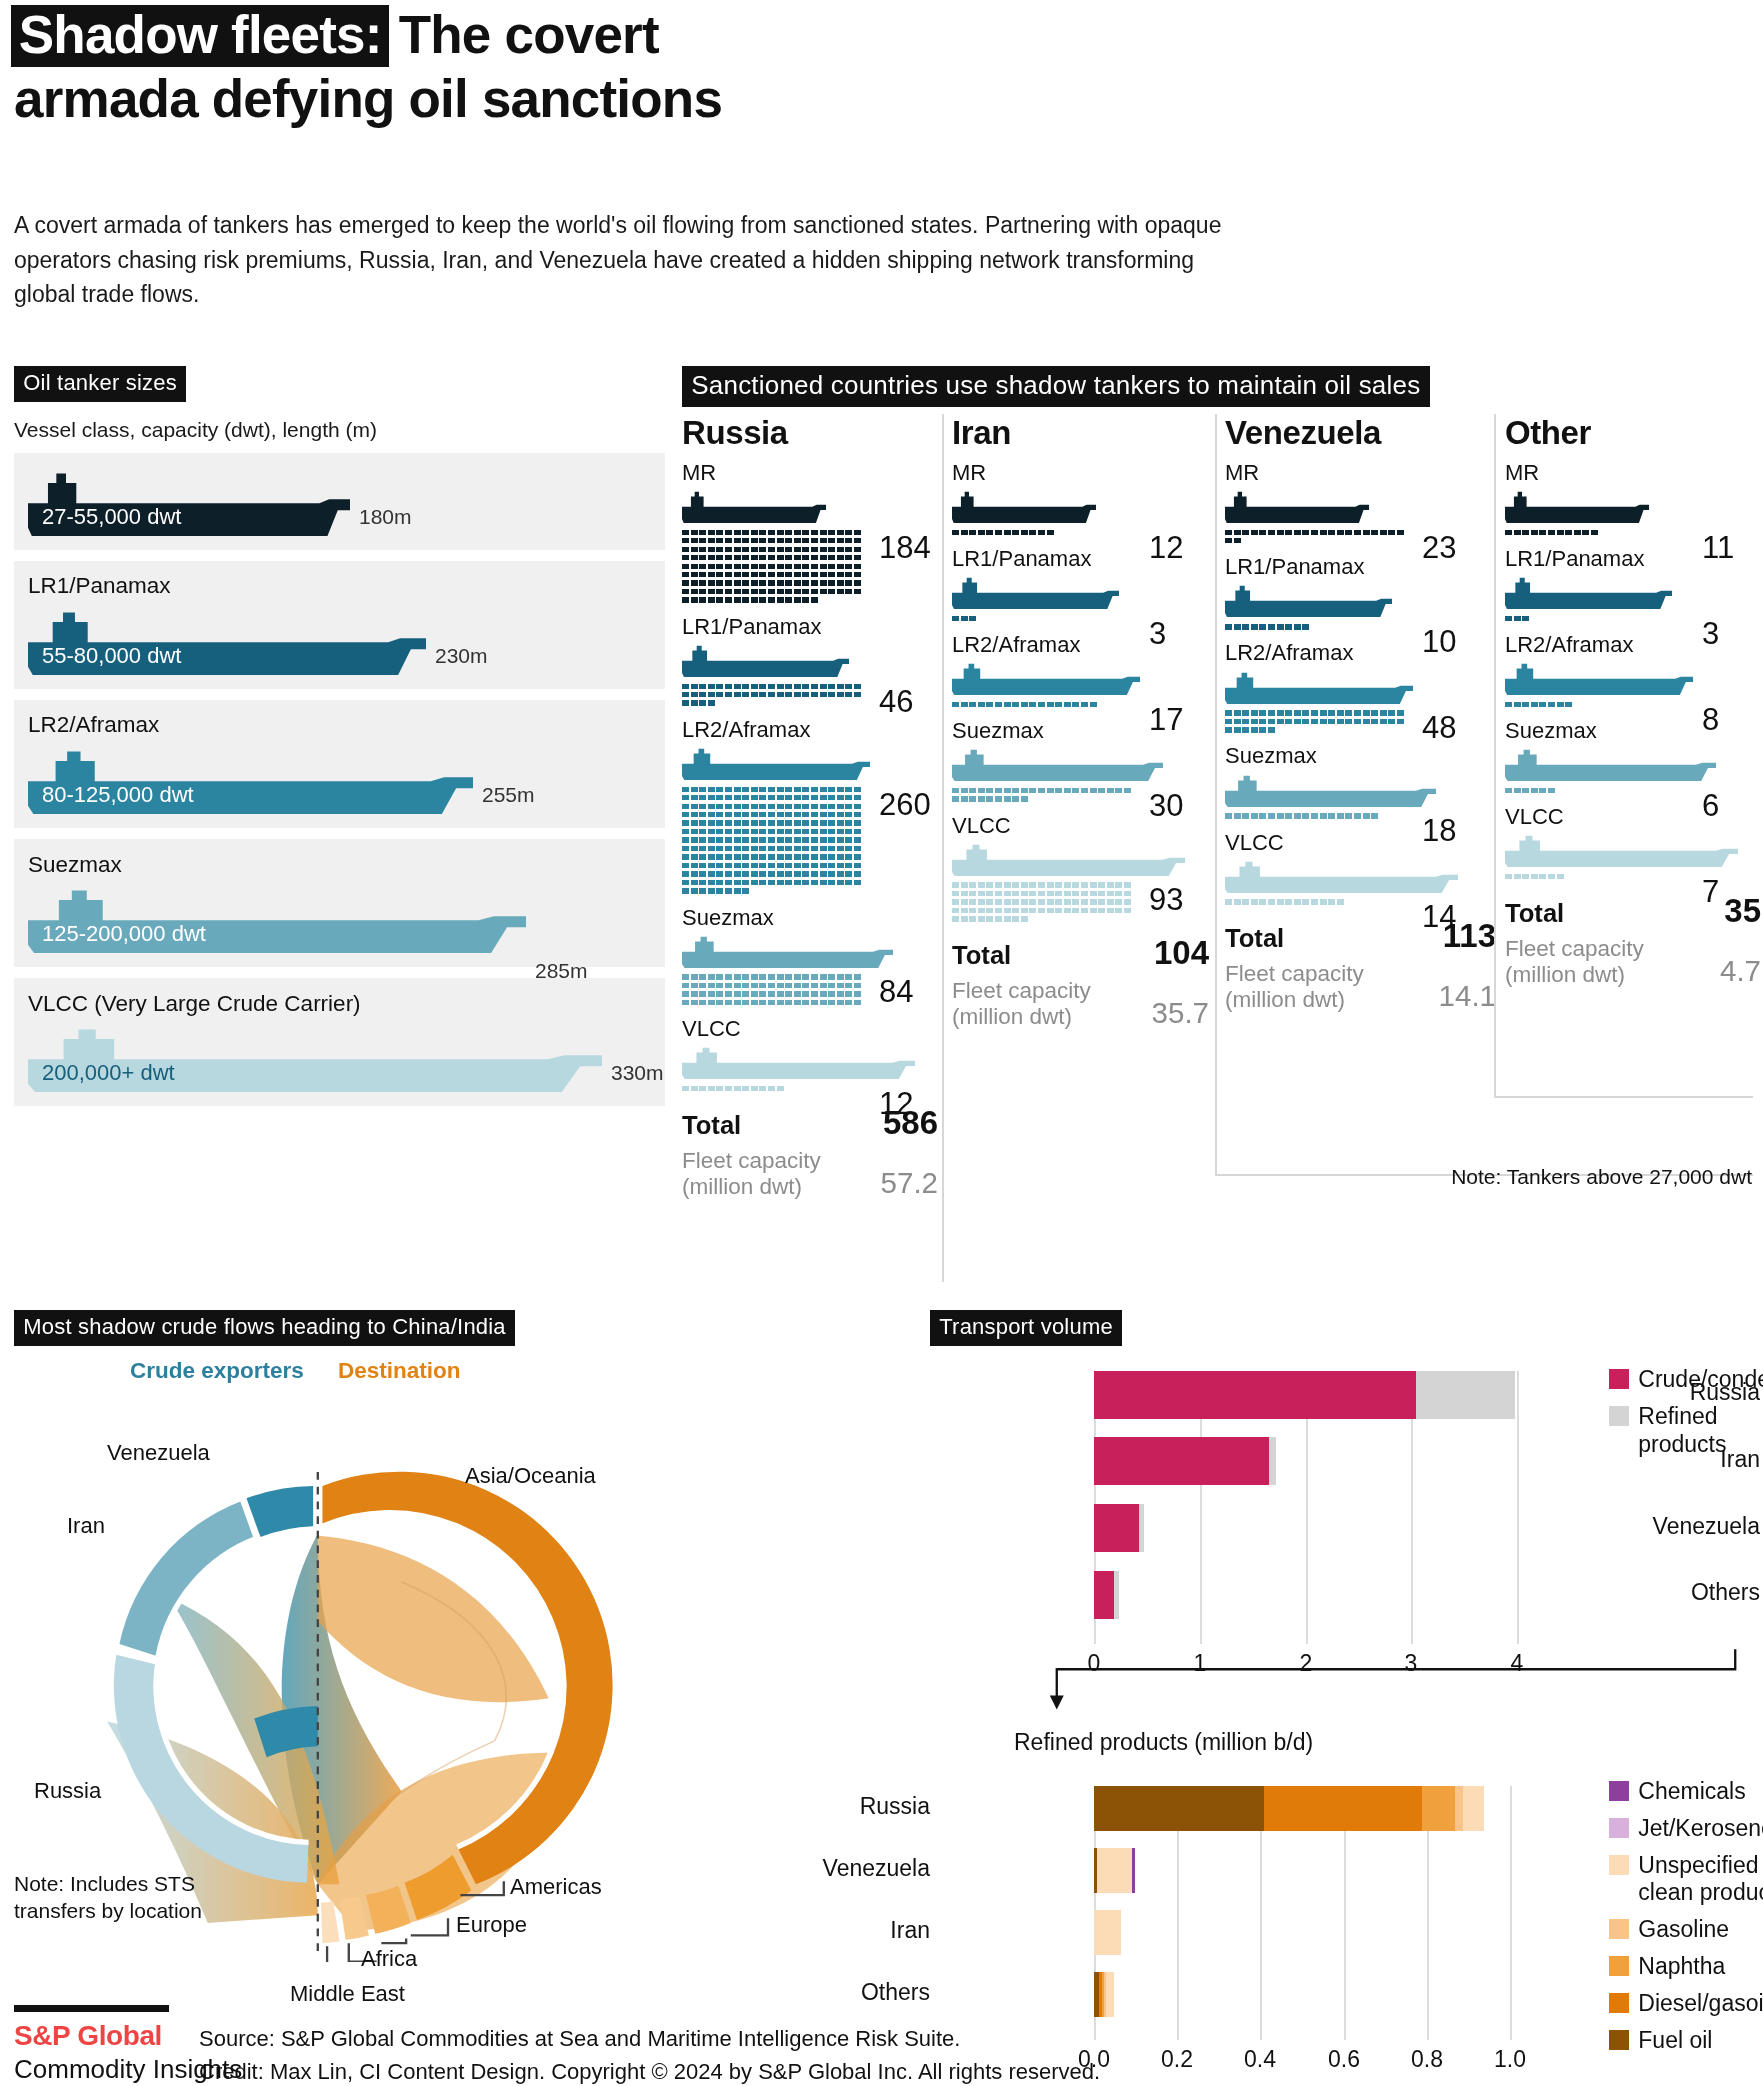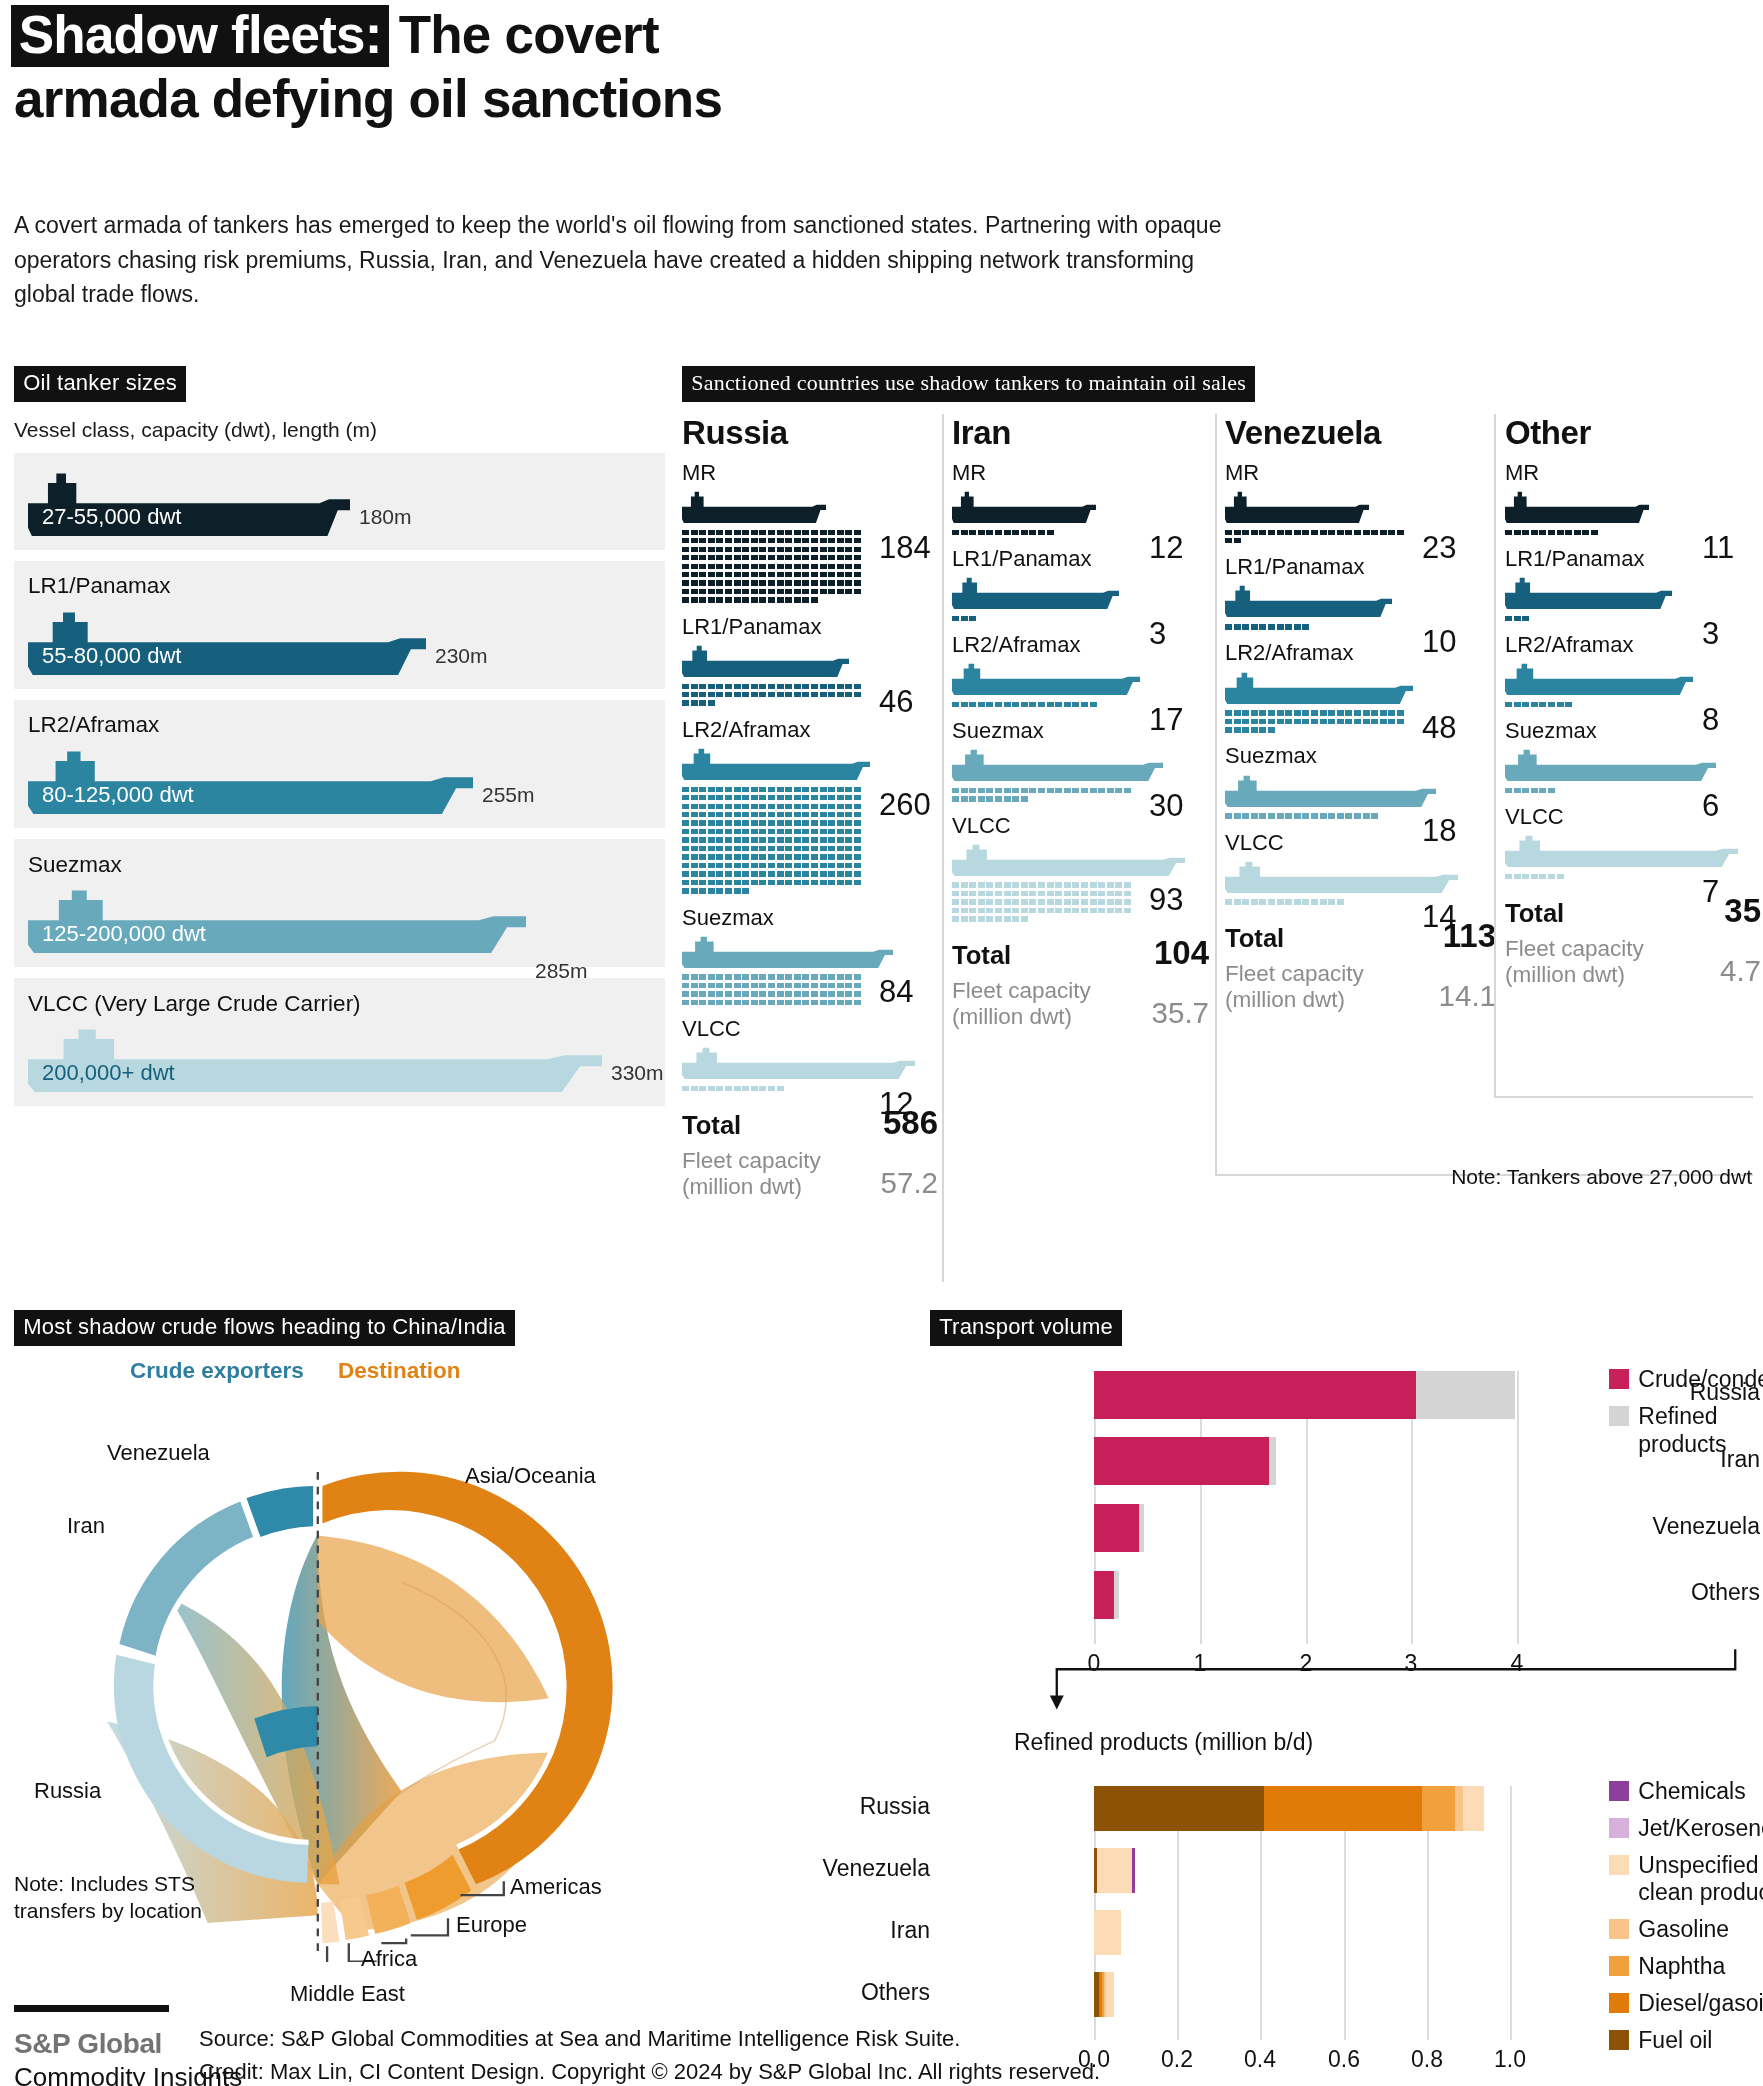--- a/index.html
+++ b/index.html
@@ -19,21 +19,21 @@
   .hl-hi { background: #111111; color: #ffffff; padding: 3.1px 7.8px 6.2px 7.8px; display: inline-block; }
   .hl-rest { display: inline-block; padding-left: 9.3px; }
   .hl-line2 { margin-top: 4.7px; display: block; padding-left: 3.1px; }
 
   .standfirst { position: absolute; left: 14px; top: 208px; width: 1209px;
                 font-size: 23px; line-height: 1.5; color: #1a1a1a; }
 
   
   .chip { display: inline-block; background: #111111; color: #fff;
           font-size: 22px; font-weight: 400; padding: 3.9px 9.3px 6.2px 9.3px; letter-spacing: 0.2px; }
-  .chip.big { font-size: 22px; font-family: Liberation Serif, serif; }
+  .chip.big { font-size: 26px; }
 
   
   .tanker-sizes { position: absolute; left: 14px; top: 366px; width: 651px; }
   .tks-sub { font-size: 21px; color: #1a1a1a; margin-top: 15.5px; }
   .tk-card { background: #f0f0f0; margin-top: 11px; padding: 12.4px 14px 14px 14px; position: relative; }
   .tk-name { font-size: 22.5px; color: #111; margin-bottom: 4.7px; }
   .tk-shiprow { position: relative; height: 71px; text-align: right; }
   .tk-cap { position: absolute; left: 14px; top: 39px; font-size: 22px; z-index: 3; }
   .tk-len { position: absolute; font-size: 21px; color: #333; top: 40px; }
 
@@ -75,21 +75,21 @@
   .catlab { position: absolute; font-size: 23px; color: #111; text-align: right; right: 0; }
   .barrow { position: absolute; height: 45px; display: flex; }
   .seg { height: 100%; }
   .legend { position: absolute; font-size: 23px; line-height: 1.2; }
   .lgi { display: flex; align-items: flex-start; margin-bottom: 9.3px; }
   .sw { width: 20px; height: 20px; margin-right: 9.3px; flex: none; margin-top: 3.1px; }
 
   
   .footer { position: absolute; left: 14px; top: 2005px; width: 1737px; }
   .logo-rule { width: 155px; height: 7px; background: #111; }
-  .logo-sp { font-size: 28px; font-weight: 700; color: #737373; letter-spacing: -0.4px; margin-top: 16px;
+  .logo-sp { font-size: 28px; font-weight: 700; color: #ef4444; letter-spacing: -0.4px; margin-top: 8px;
              font-family: "Liberation Sans Narrow","Liberation Sans", sans-serif; }
   .logo-ci { font-size: 26px; color: #111; margin-top: 1.6px;
              font-family: "Liberation Sans Narrow","Liberation Sans", sans-serif; }
   .src { position: absolute; left: 185px; top: 17px; font-size: 22px; line-height: 1.5; color: #111; }
 </style>
 </head>
 <body>
 
 <div class="page">
 

